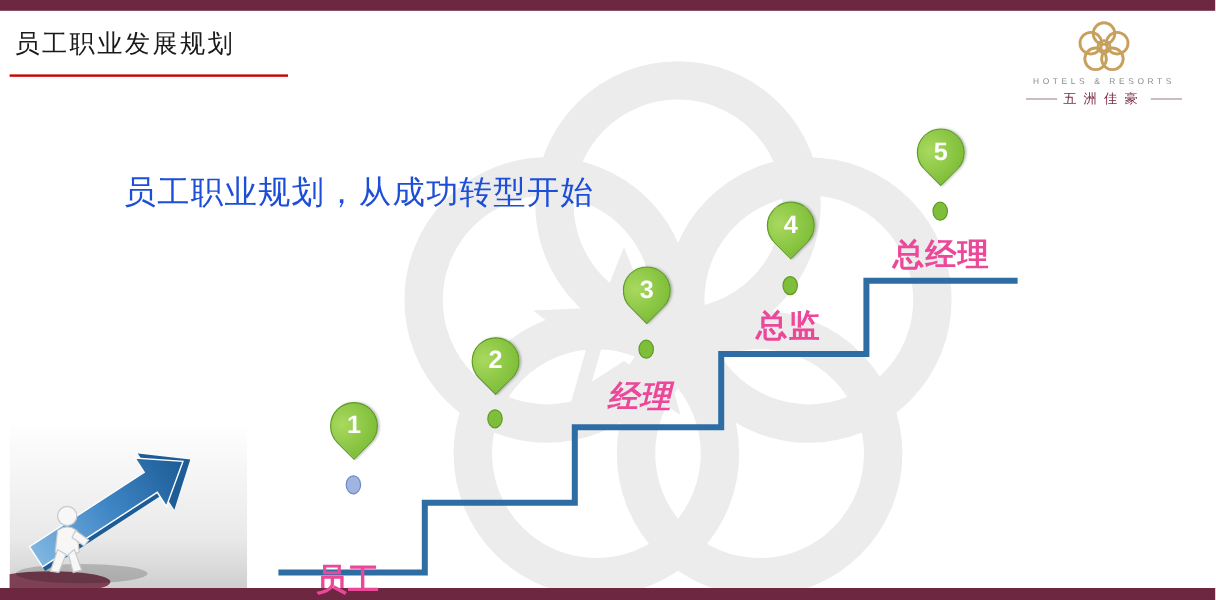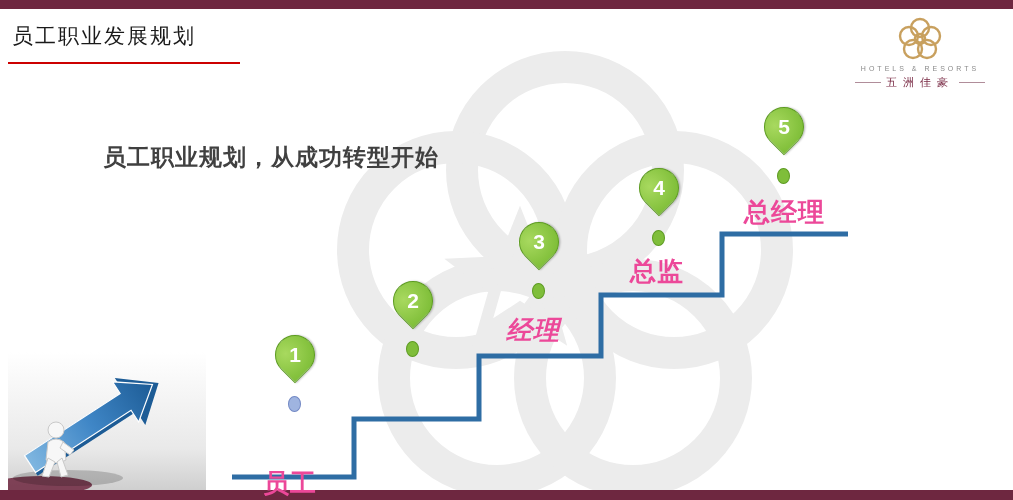--- a/index.html
+++ b/index.html
@@ -19,21 +19,21 @@
     position:absolute;left:12px;top:22px;
     font-size:21px;font-weight:normal;color:#1a1a1a;
     letter-spacing:2px;
     font-family:"Liberation Sans", sans-serif;
   }
   .title-underline{position:absolute;left:8px;top:62px;width:232px;height:2px;background:#CC0000;}
 
   
   .subtitle{
     position:absolute;left:103px;top:142px;
-    font-size:23px;font-weight:bold;color:#404040;
+    font-size:27px;font-weight:normal;color:#1d4ed8;
     letter-spacing:1px;
     font-family:"Liberation Serif", serif;
     z-index:3;
   }
 
   
   .logo{position:absolute;right:18px;top:12px;width:150px;text-align:center;z-index:3;}
   .logo-flower{display:block;margin:0 auto;}
   .logo-brand{
     font-family:"Liberation Serif", serif;

